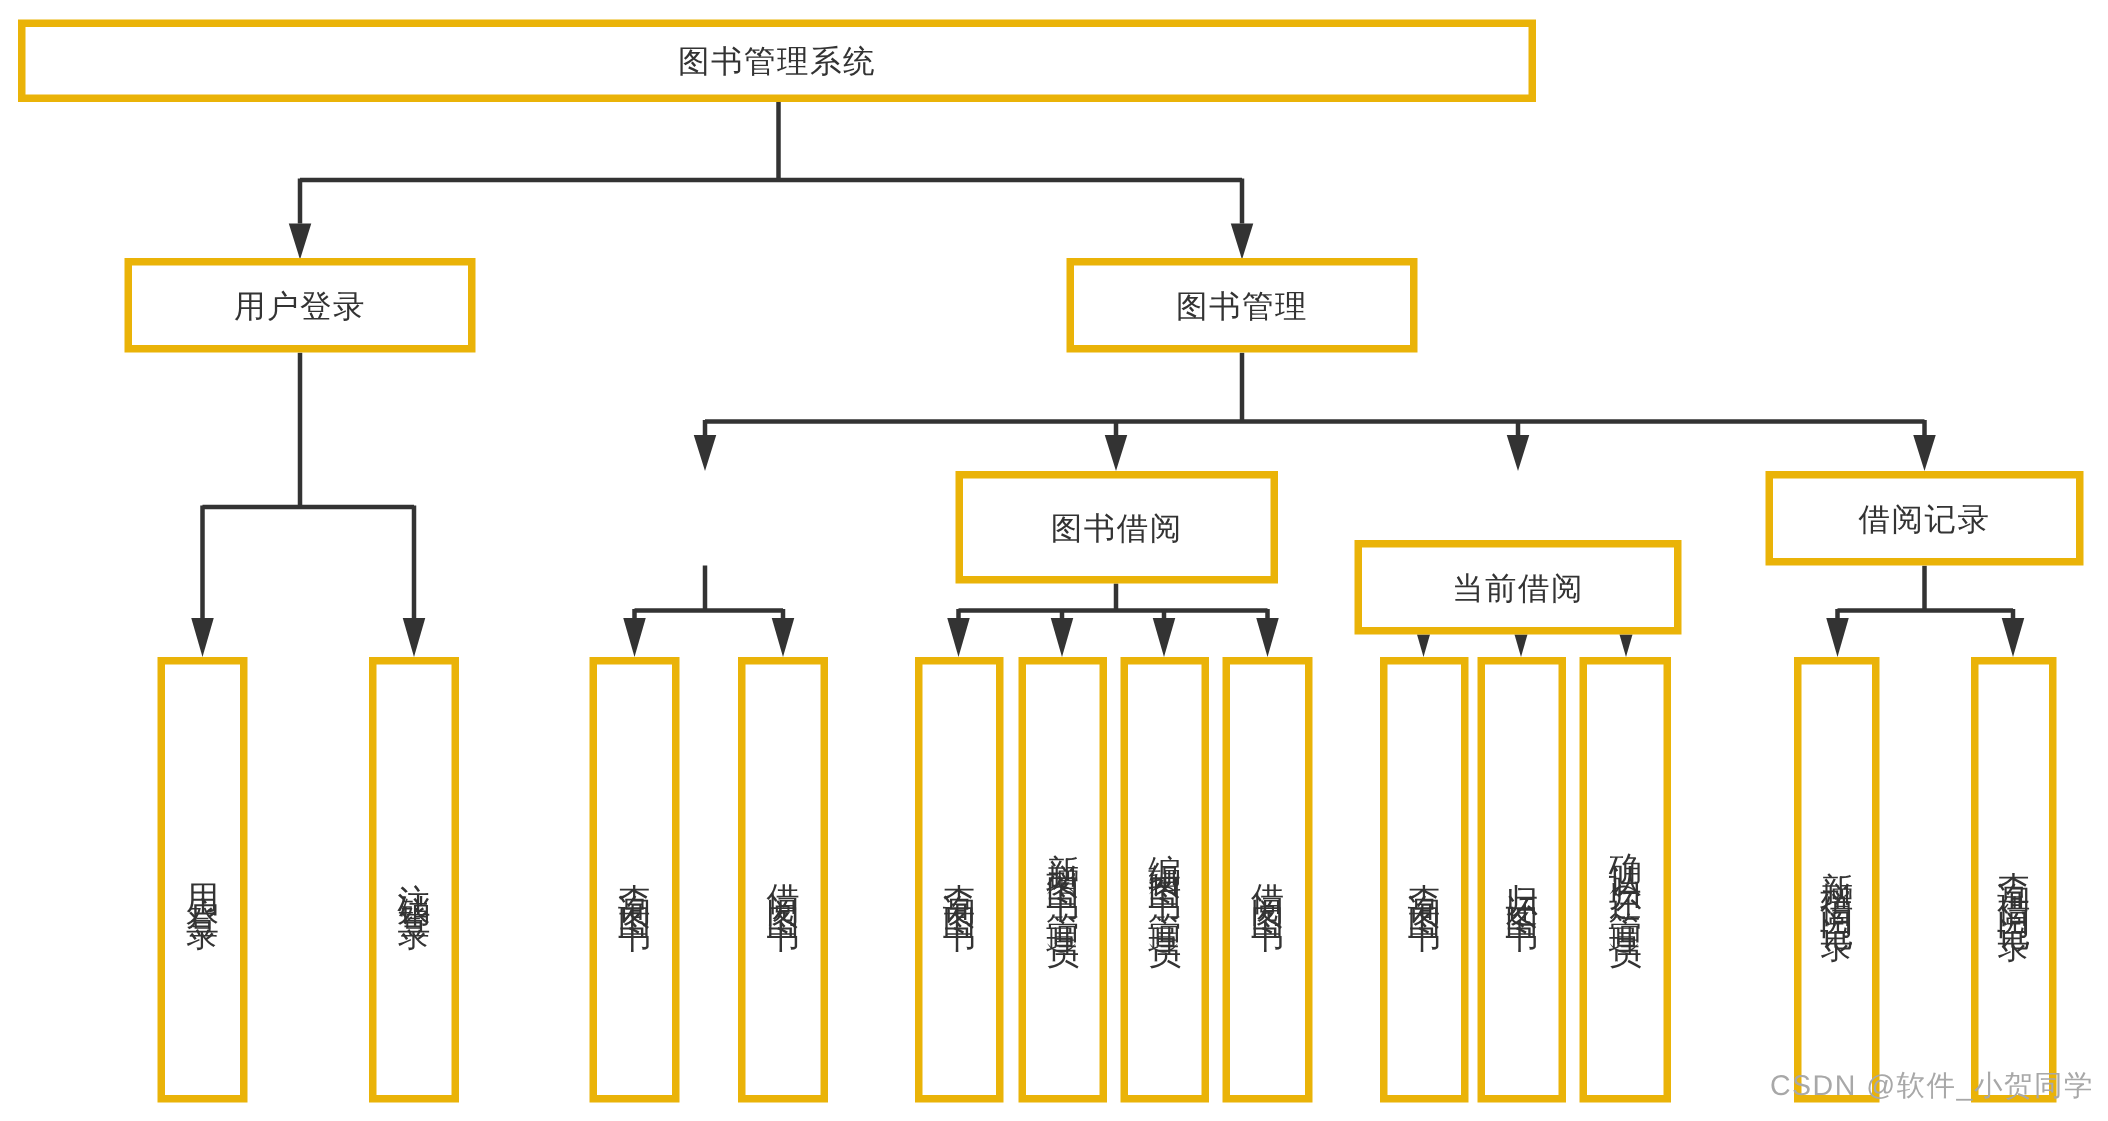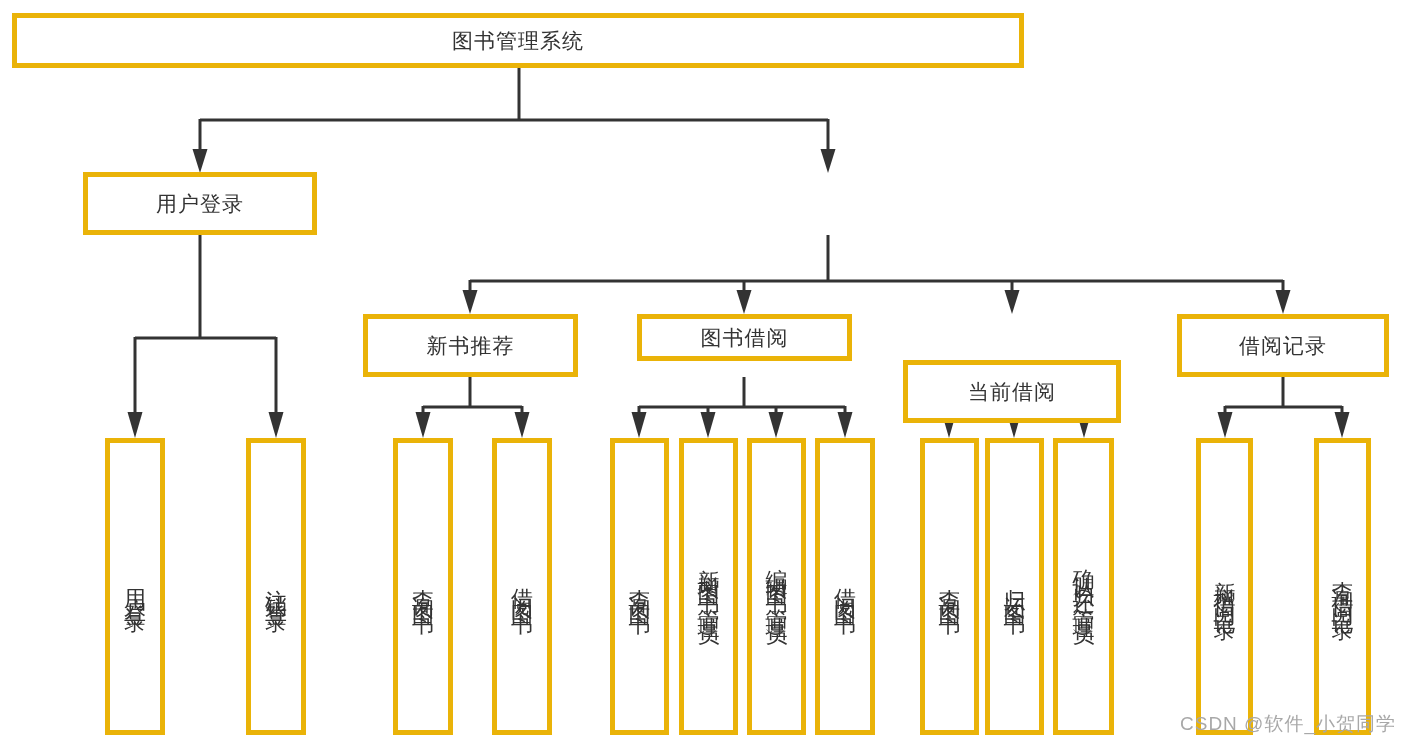--- a/index.html
+++ b/index.html
@@ -118,25 +118,25 @@
     </g>
   </svg>
 
   <div class="node root" style="left:12px; top:13px; width:1012px; height:55px;">
     <span>图书管理系统</span>
   </div>
 
   <div class="node hnode" style="left:83px; top:172px; width:234px; height:63px;">
     <span>用户登录</span>
   </div>
+  <div class="node hnode" style="left:711px; top:172px; width:234px; height:63px;">
+    <span>图书管理</span>
+  </div>
 
-  <div class="node hnode" style="left:363px; top:314px; width:215px; height:63px;">
-    <span>新书推荐</span>
-  </div>
-  <div class="node hnode" style="left:637px; top:314px; width:215px; height:47px;">
+  <div class="node hnode" style="left:637px; top:314px; width:215px; height:75px;">
     <span>图书借阅</span>
   </div>
   <div class="node hnode" style="left:903px; top:314px; width:218px; height:63px;margin-top:46px;">
     <span>当前借阅</span>
   </div>
   <div class="node hnode" style="left:1177px; top:314px; width:212px; height:63px;">
     <span>借阅记录</span>
   </div>
 
   <div class="node leaf" style="left:105px; top:438px; width:60px; height:297px;">

